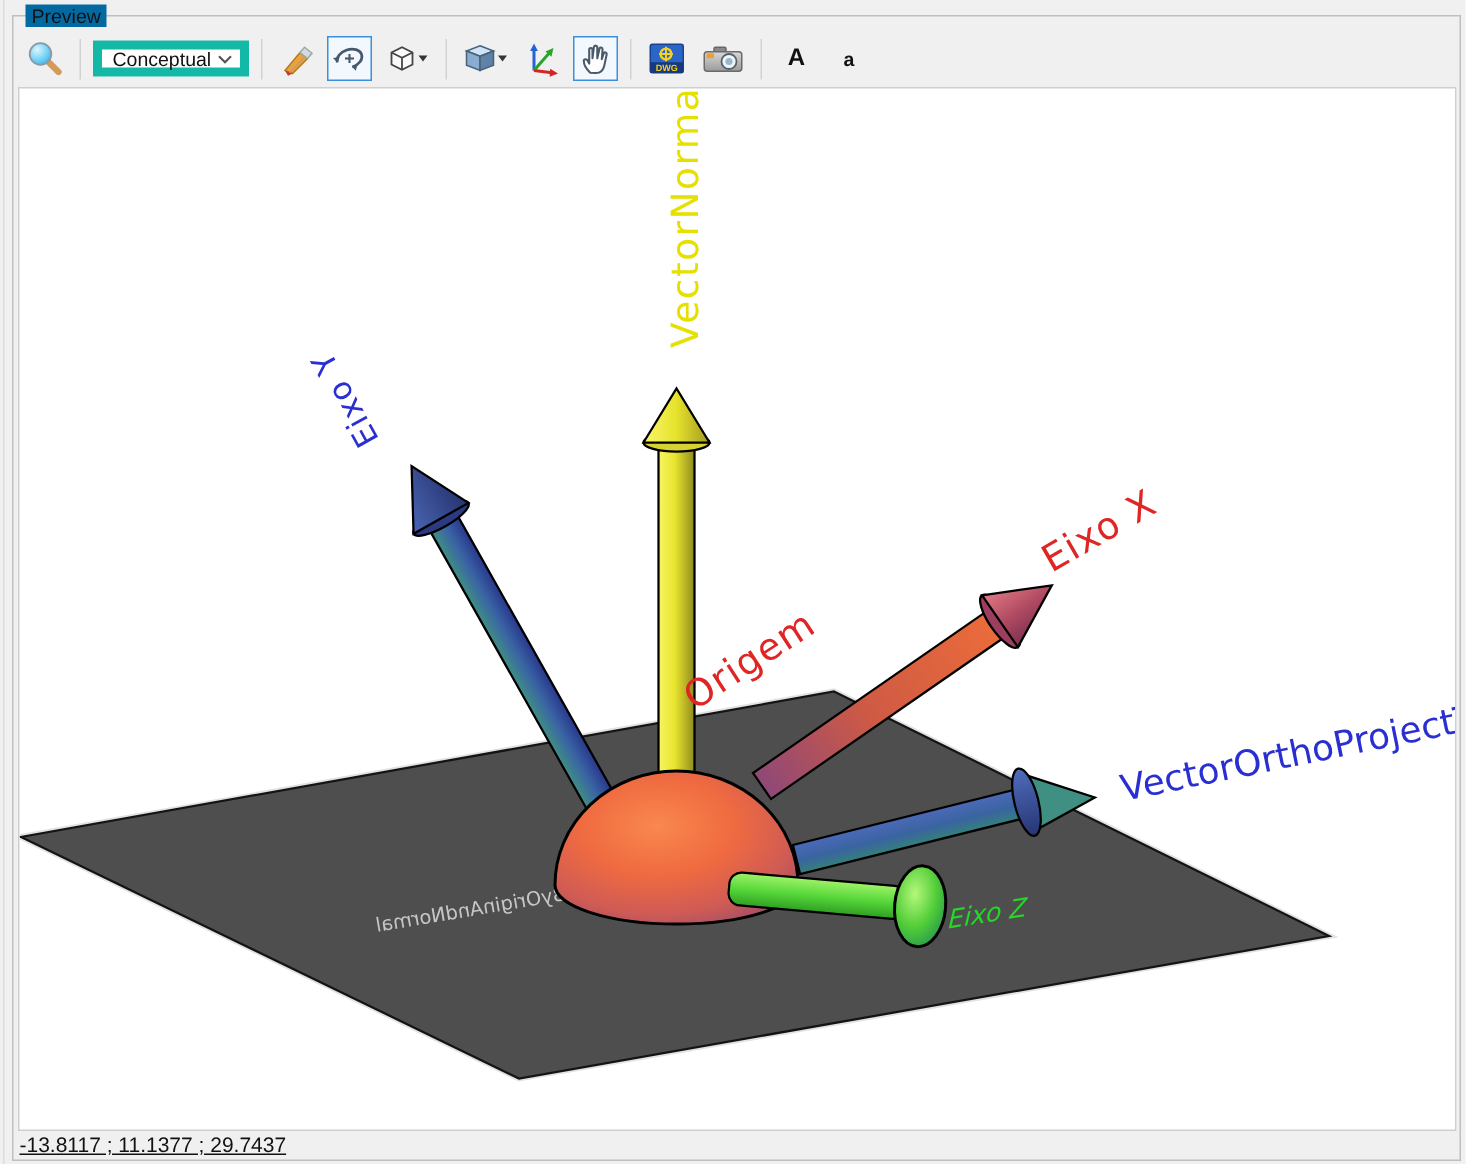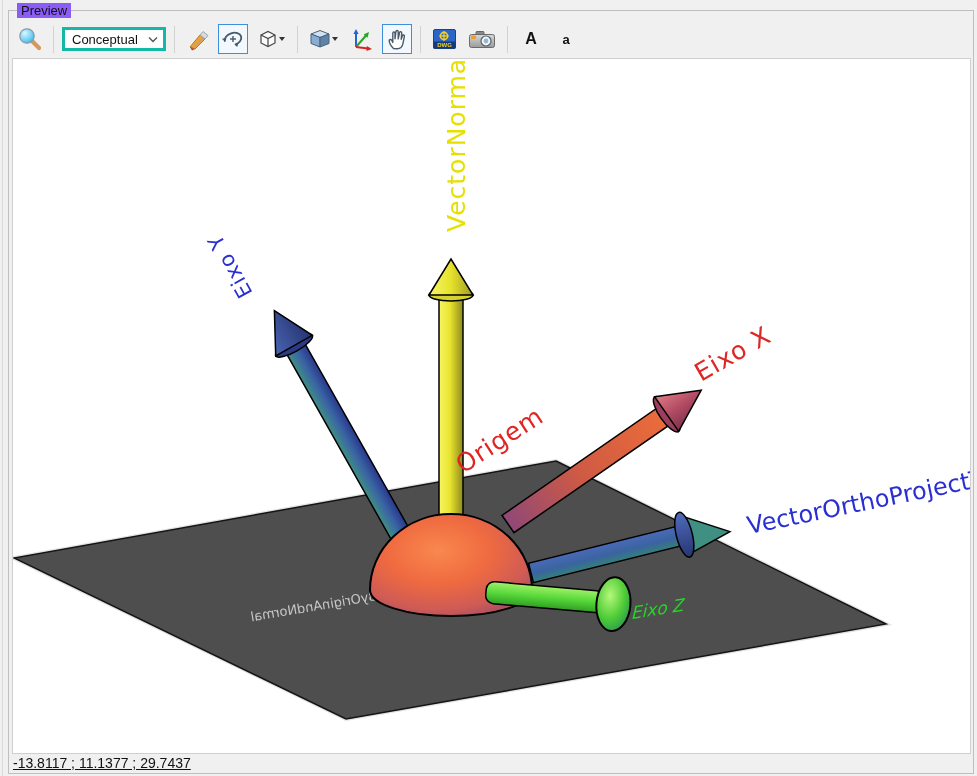--- a/index.html
+++ b/index.html
@@ -8,34 +8,34 @@
     background:#f0f0f0;font-family:"Liberation Sans",sans-serif;
     -webkit-font-smoothing:antialiased;
   }
   .left-strip{position:absolute;left:0;top:0;width:9px;height:776px;background:#f0f0f0;}
   .left-strip .l1{position:absolute;left:2px;top:0;width:1px;height:776px;background:#dcdcdc;}
   .groupbox{
     position:absolute;left:8px;top:10px;width:966px;height:764px;
     border:1px solid #bfbfbf;background:#f0f0f0;box-sizing:border-box;
   }
   .gb-label{
-    position:absolute;left:8px;top:-8px;background:#8b5cf6;padding:0 4px;
+    position:absolute;left:8px;top:-8px;background:#0369a1;padding:0 4px;
     font-size:13px;color:#111;
   }
   .toolbar{
     position:absolute;left:6px;top:10px;height:36px;display:flex;align-items:center;gap:5px;
   }
   .tool-btn{
     height:30px;min-width:30px;display:flex;align-items:center;justify-content:center;
     border:1px solid transparent;box-sizing:border-box;background:transparent;padding:1px;
   }
   .tool-btn.selected{border:1px solid #3d8fdd;background:#f2f8fd;}
   .sep{width:1px;height:27px;background:#d2d2d2;margin:0 3px;}
   .combo{
-    width:104px;height:24px;border:3px solid #14b8a6;background:#fff;display:flex;
+    width:104px;height:24px;border:6px solid #14b8a6;background:#fff;display:flex;
     align-items:center;justify-content:space-between;padding:0 5px 0 7px;box-sizing:border-box;
   }
   .combo .val{font-size:13px;color:#111;}
   .txt-a-big{font-size:16px;font-weight:bold;color:#111;padding:0 4px;}
   .txt-a-small{font-size:13px;font-weight:bold;color:#111;padding:0 4px;}
   .canvas{
     position:absolute;left:3px;top:47px;width:957px;height:694px;background:#ffffff;
     border:1px solid #cfcfcf;box-sizing:content-box;overflow:hidden;
   }
   .statusbar{

